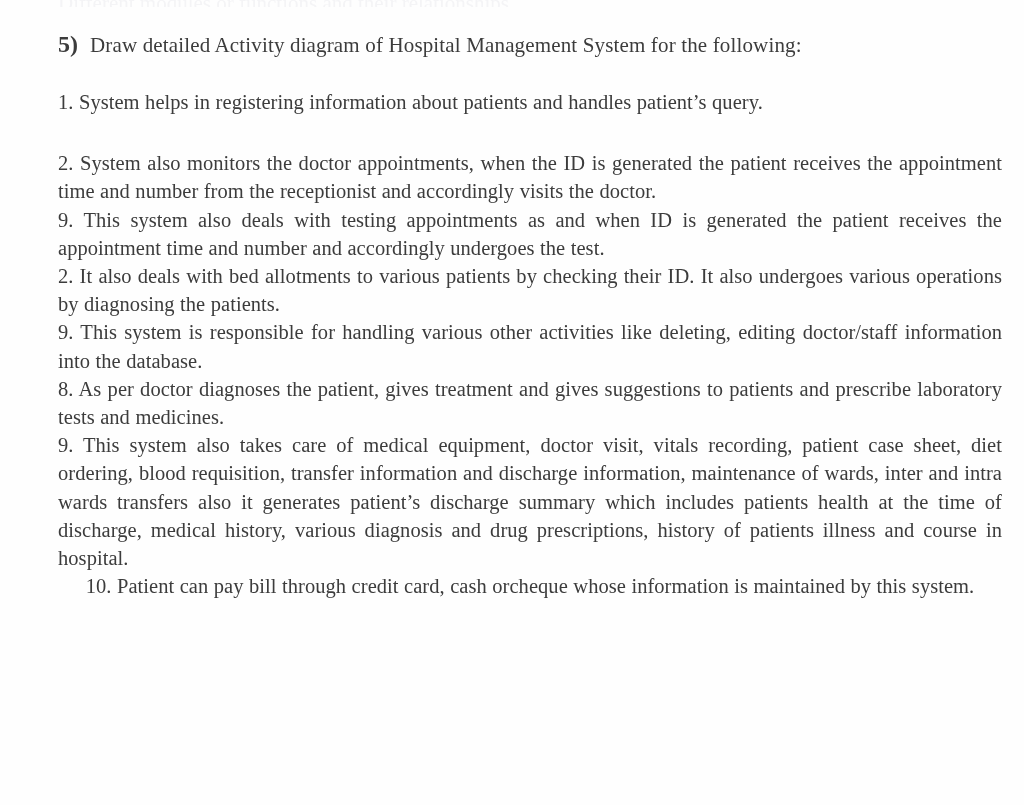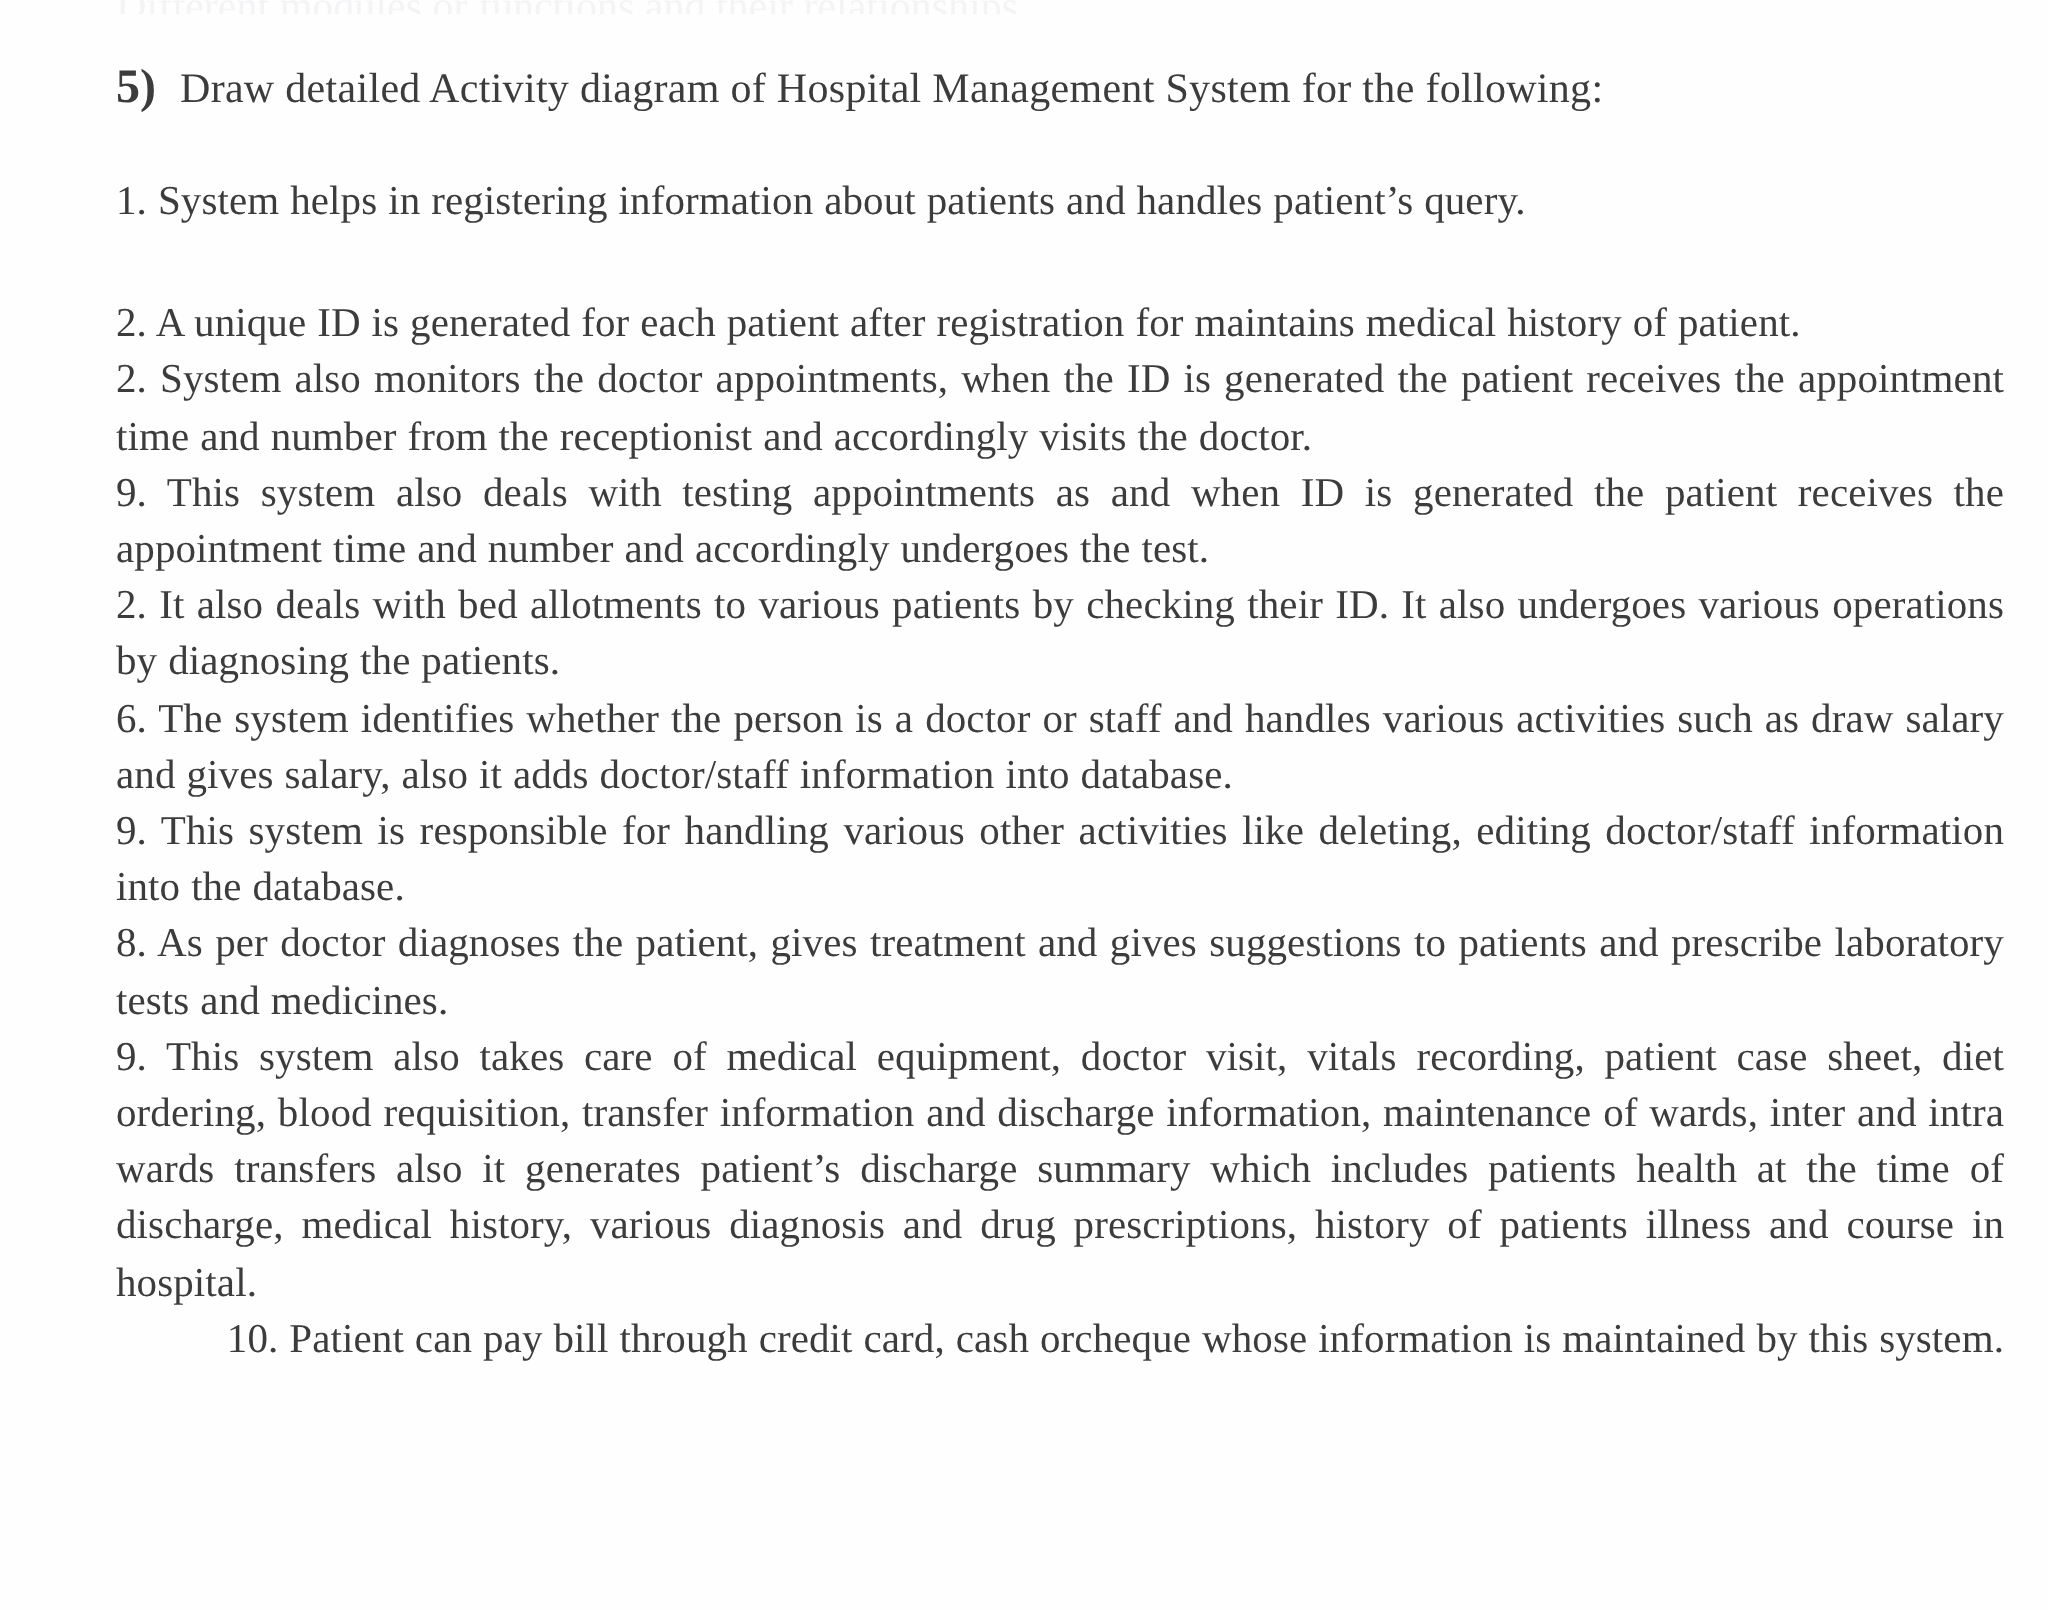--- a/index.html
+++ b/index.html
@@ -70,21 +70,21 @@
   .req-item {
     font-size: 20.5px;
     line-height: 28.2px;
     margin: 0;
     text-align: justify;
     text-justify: inter-word;
     letter-spacing: 0.05px;
     word-spacing: 0.3px;
   }
   .req-item:last-child {
-    text-align: right;
+    text-align: center;
   }
 
   
   .req-item.gap-after {
     margin-bottom: 33px;
   }
 </style>
 </head>
 <body>
 
@@ -95,29 +95,27 @@
   <div class="content">
 
     <p class="question-heading">
       <span class="question-number">5)&nbsp;&nbsp;</span><span class="question-title">Draw detailed Activity diagram of Hospital Management System for the following:</span>
     </p>
 
     <div class="spacer-line"></div>
 
     <p class="req-item gap-after">1. System helps in registering information about patients and handles patient’s query.</p>
 
-    <p class="req-item">2. A unique ID is generated for each patient after registration for maintains medical history of patient.</p>
 
     <p class="req-item">2. System also monitors the doctor appointments, when the ID is generated the patient receives the appointment time and number from the receptionist and accordingly visits the doctor.</p>
 
     <p class="req-item">9. This system also deals with testing appointments as and when ID is generated the patient receives the appointment time and number and accordingly undergoes the test.</p>
 
     <p class="req-item">2. It also deals with bed allotments to various patients by checking their ID. It also undergoes various operations by diagnosing the patients.</p>
 
-    <p class="req-item">6. The system identifies whether the person is a doctor or staff and handles various activities such as draw salary and gives salary, also it adds doctor/staff information into database.</p>
 
     <p class="req-item">9. This system is responsible for handling various other activities like deleting, editing doctor/staff information into the database.</p>
 
     <p class="req-item">8. As per doctor diagnoses the patient, gives treatment and gives suggestions to patients and prescribe laboratory tests and medicines.</p>
 
     <p class="req-item">9. This system also takes care of medical equipment, doctor visit, vitals recording, patient case sheet, diet ordering, blood requisition, transfer information and discharge information, maintenance of wards, inter and intra wards transfers also it generates patient’s discharge summary which includes patients health at the time of discharge, medical history, various diagnosis and drug prescriptions, history of patients illness and course in hospital.</p>
 
     <p class="req-item">10. Patient can pay bill through credit card, cash orcheque whose information is maintained by this system.</p>
 
   </div>

